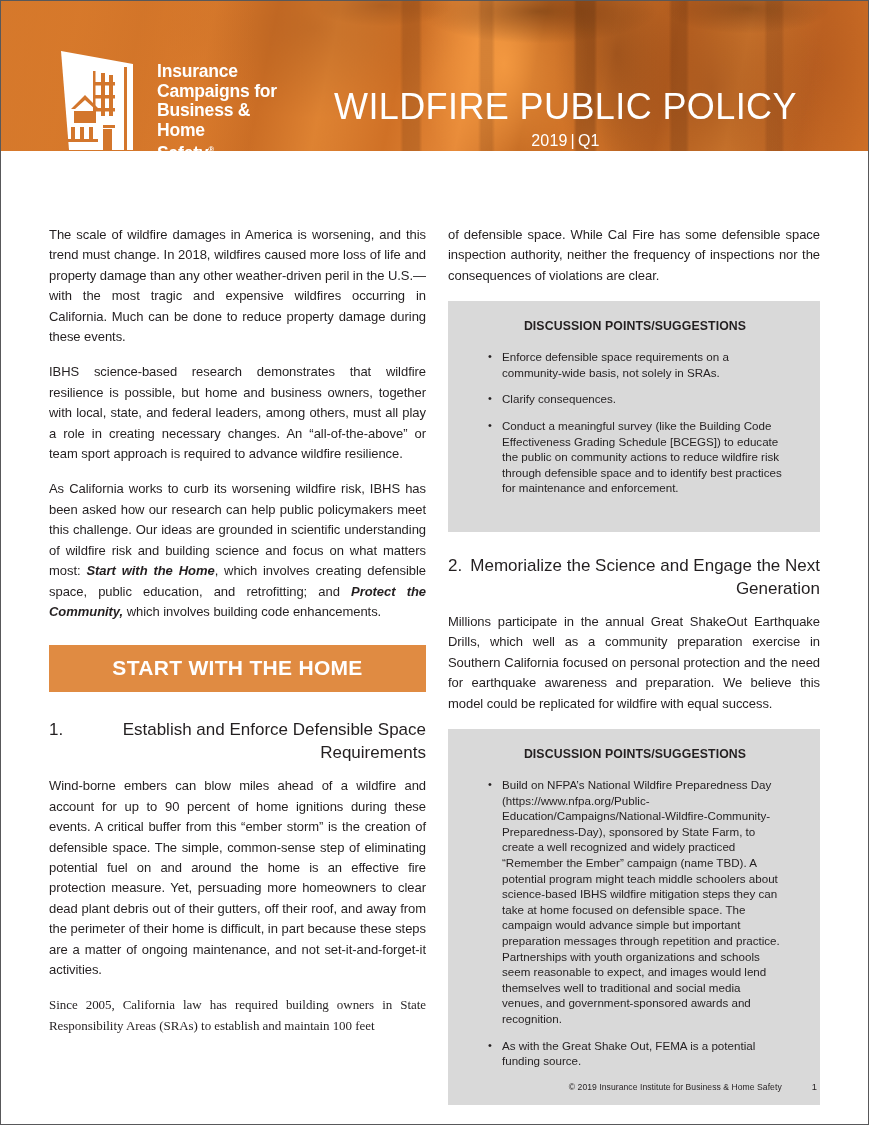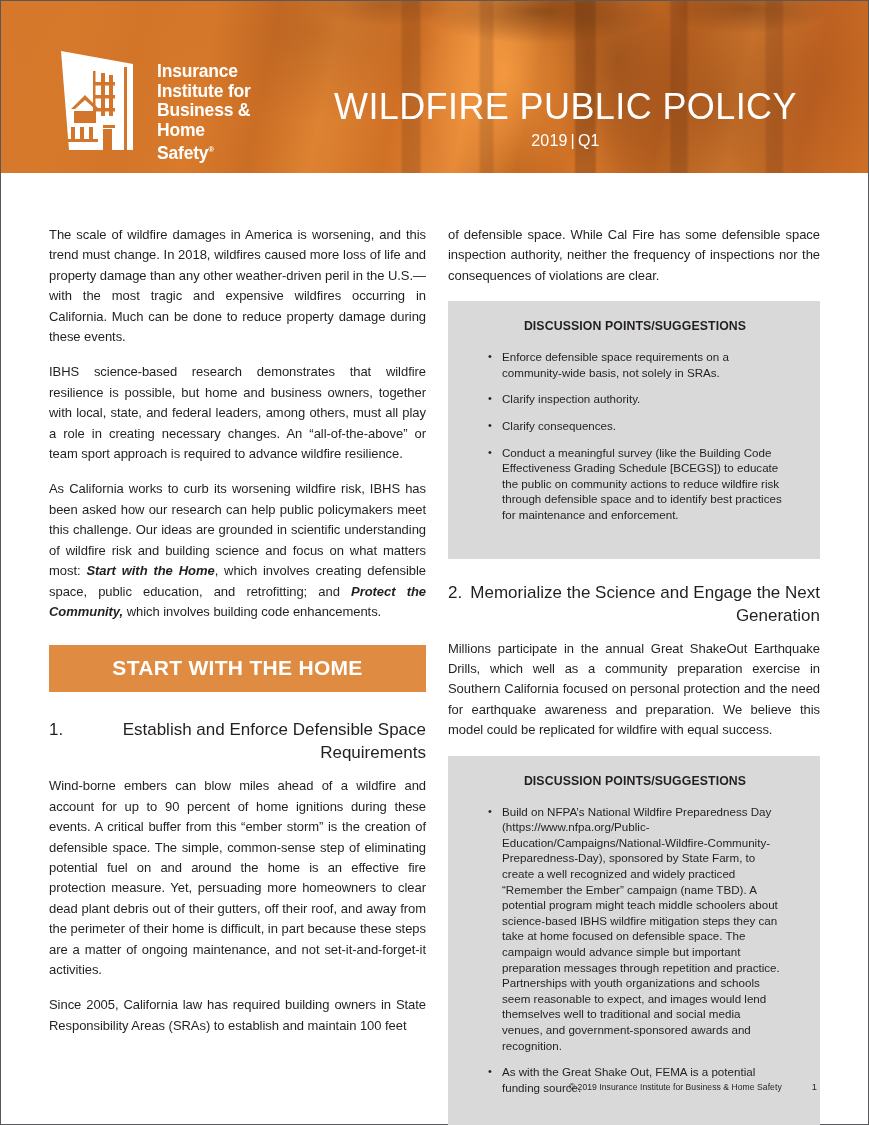--- a/index.html
+++ b/index.html
@@ -20,21 +20,21 @@
   .page {
     position: absolute;
     inset: 0;
     border: 1px solid #58585a;
     background: #fff;
   }
 
   
   .header {
     position: relative;
-    height: 172px;
+    height: 150px;
     overflow: hidden;
     background: #d9782d;
   }
   .header-photo {
     position: absolute;
     inset: 0;
     
     background-color: #d3762c;
     background-image:
       radial-gradient(ellipse 120px 190px at 58% 42%, rgba(255,170,80,.85), rgba(255,170,80,0) 70%),
@@ -133,21 +133,21 @@
   .col-right { left: 447px; width: 372px; }
 
   p.body {
     margin: 0 0 15px 0;
     font-size: 13px;
     line-height: 20.4px;
     text-align: justify;
     text-justify: inter-word;
     letter-spacing: -.05px;
   }
-  p.body.last { margin-bottom: 8px; }
+  p.body.last { margin-bottom: 8px; font-family: Liberation Serif, serif; }
   p.body em { font-style: italic; font-weight: bold; }
 
   
   .banner {
     background: #e08b42;
     color: #ffffff;
     font-size: 21px;
     font-weight: bold;
     text-align: center;
     letter-spacing: .3px;
@@ -241,21 +241,21 @@
         <rect x="15" y="62" width="22" height="12" fill="#d3762c"></rect>
 
         <rect x="12" y="78" width="4" height="14" fill="#d3762c"></rect>
         <rect x="21" y="78" width="4" height="14" fill="#d3762c"></rect>
         <rect x="30" y="78" width="4" height="14" fill="#d3762c"></rect>
         <rect x="9" y="90" width="30" height="3" fill="#d3762c"></rect>
 
         <rect x="44" y="80" width="9" height="21" fill="#d3762c"></rect>
         <rect x="44" y="76" width="12" height="3" fill="#d3762c"></rect>
       </svg>
-      <div class="logo-text"><span>Insurance</span><br><span>Institute for</span><br><span>Business &amp;</span><br><span>Home</span><br><span>Safety</span><sup>®</sup></div>
+      <div class="logo-text"><span>Insurance</span><br><span>Campaigns for</span><br><span>Business &amp;</span><br><span>Home</span><br><span>Safety</span><sup>®</sup></div>
     </div>
 
     <div class="header-title-wrap">
       <div class="header-title">WILDFIRE PUBLIC POLICY</div>
       <div class="header-sub"><span>2019</span><span class="bar">|</span><span>Q1</span></div>
     </div>
   </div>
 
   <div class="content">
 
@@ -278,21 +278,20 @@
     </div>
 
     <div class="col col-right">
 
       <p class="body">of defensible space. While Cal Fire has some defensible space inspection authority, neither the frequency of inspections nor the consequences of violations are clear.</p>
 
       <div class="disc-box">
         <div class="disc-title">DISCUSSION POINTS/SUGGESTIONS</div>
         <ul class="disc-list">
           <li>Enforce defensible space requirements on a community-wide basis, not solely in SRAs.</li>
-          <li>Clarify inspection authority.</li>
           <li>Clarify consequences.</li>
           <li>Conduct a meaningful survey (like the Building Code Effectiveness Grading Schedule [BCEGS]) to educate the public on community actions to reduce wildfire risk through defensible space and to identify best practices for maintenance and enforcement.</li>
         </ul>
       </div>
 
       <div class="num-heading">
         <span class="n">2.</span>
         <span class="t">Memorialize the Science and Engage the Next Generation</span>
       </div>
 

